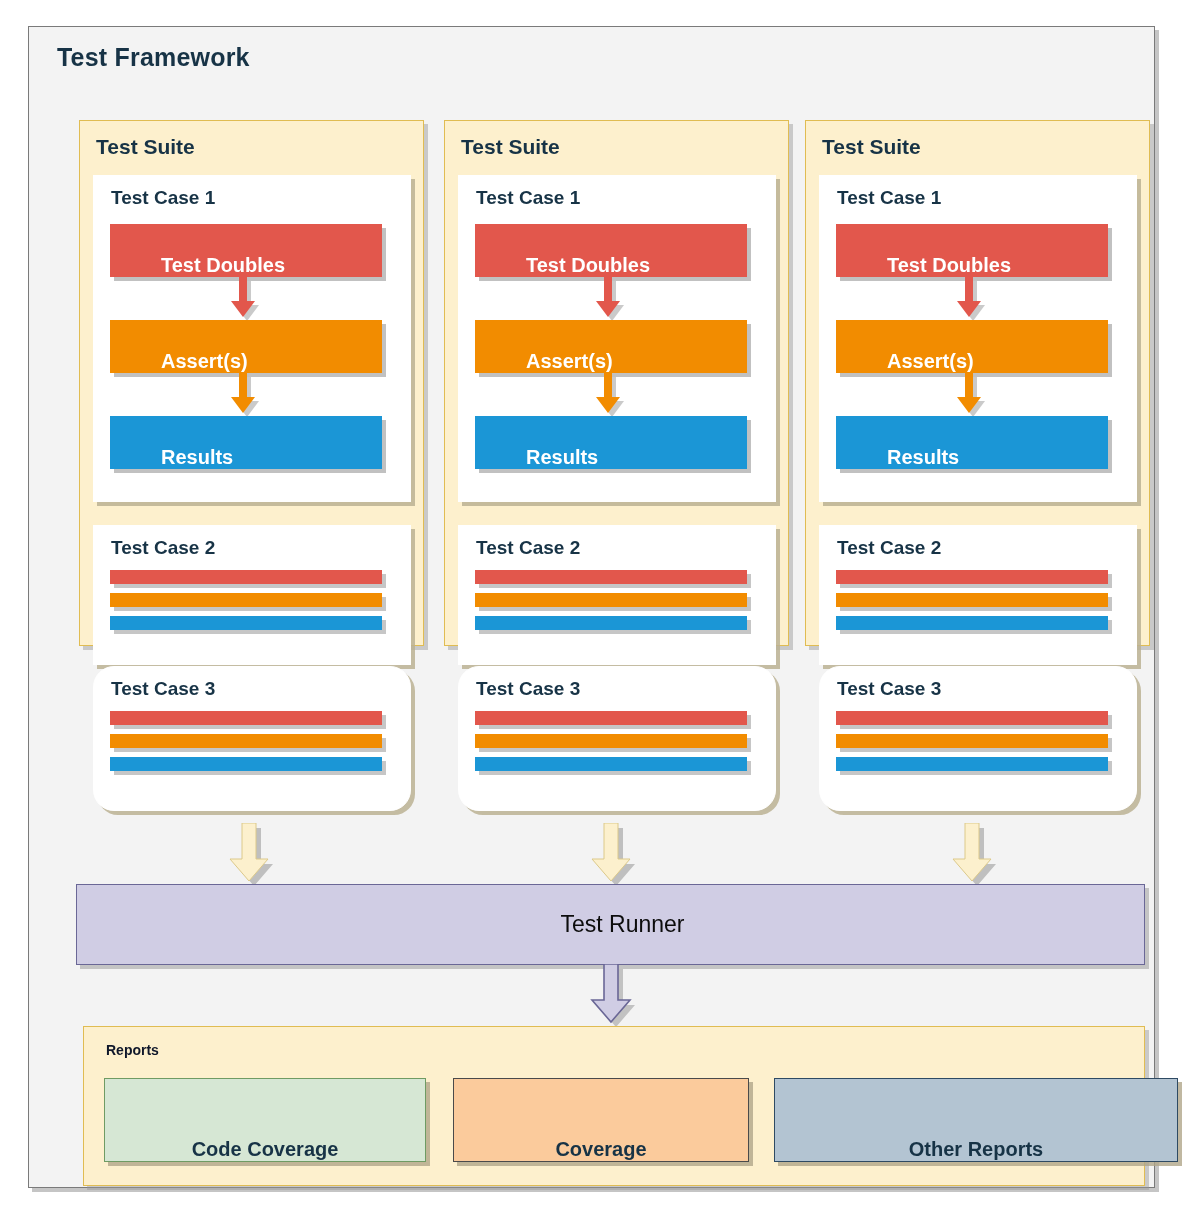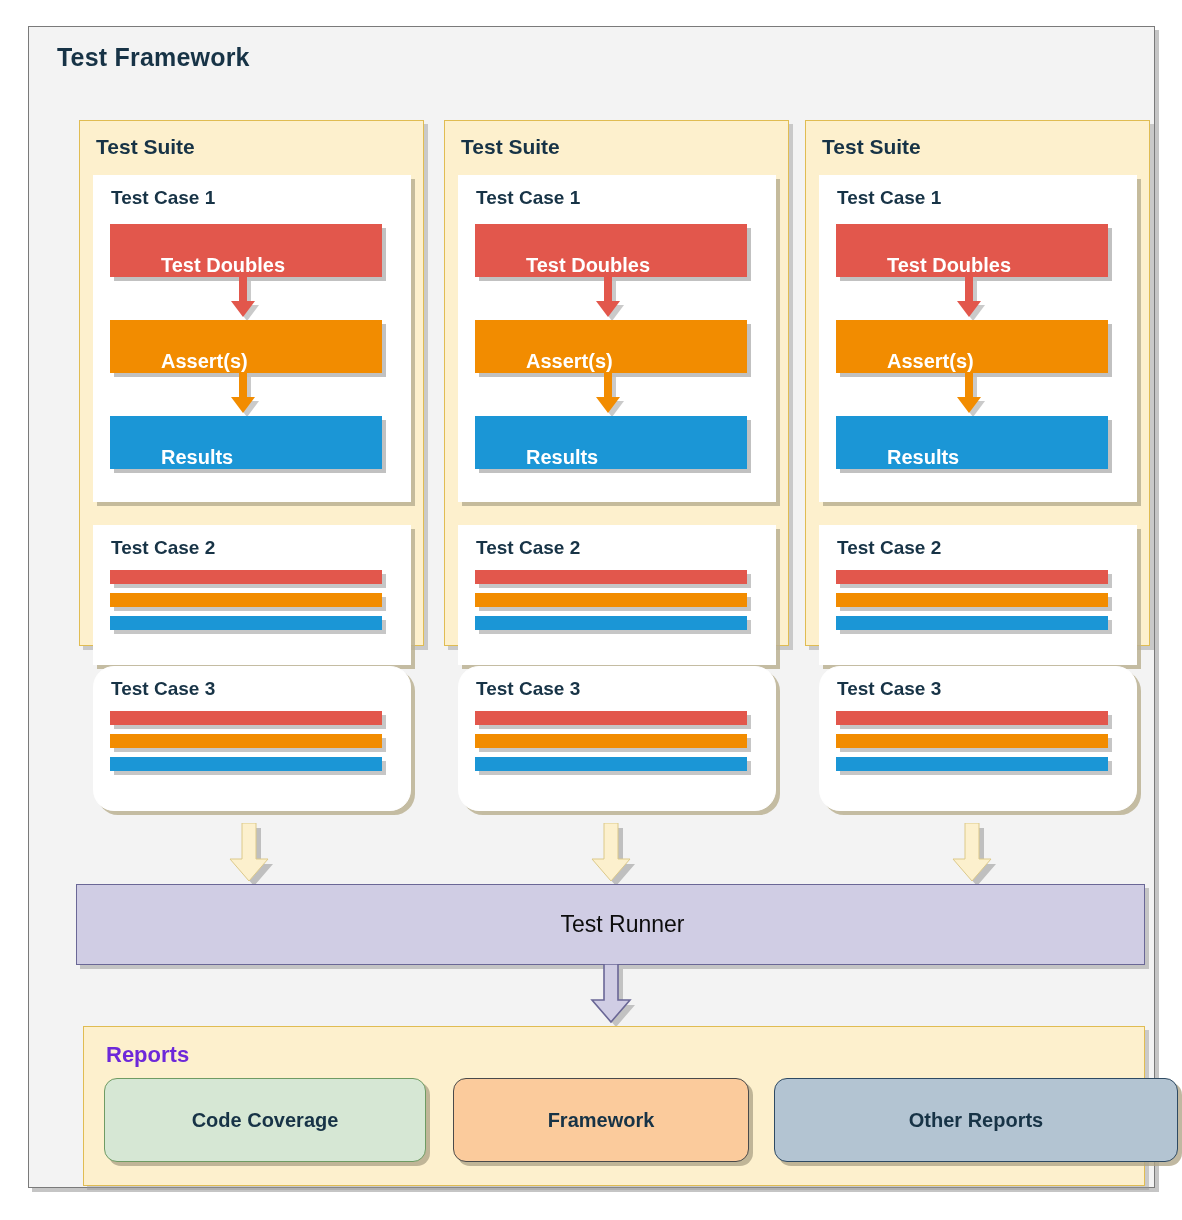--- a/index.html
+++ b/index.html
@@ -105,28 +105,27 @@
 
   
   .reports{
     position:absolute;left:54px;top:999px;width:1062px;height:160px;
     background:#fdf0cd;border:1px solid #e0bc52;
     box-shadow:4px 4px 0 0 rgba(150,150,150,0.45);
     box-sizing:border-box;
   }
   .reports-title{
     position:absolute;left:22px;top:15px;
-    font-size:22px;font-weight:bold;color:#6d28d9;
+    font-size:14px;font-weight:bold;color:#0f172a;
   }
   .report-box{
     position:absolute;top:51px;height:84px;
-    display:flex;align-items:center;justify-content:center;
+    display:flex;align-items:flex-end;justify-content:center;
     box-shadow:4px 4px 0 0 rgba(176,166,137,0.8);
     box-sizing:border-box;
-    border-radius:13px;
   }
   .report-box span{font-size:20px;font-weight:bold;color:#173346;}
   .report-box.r1{left:20px;width:322px;background:#d6e7d4;border:1px solid #6f9b63;}
   .report-box.r2{left:369px;width:296px;background:#fbcb9c;border:1.5px solid #4a4a4a;}
   .report-box.r3{left:690px;width:404px;background:#b3c4d2;border:1.5px solid #2e4a63;}
 </style>
 </head>
 <body>
 
 <div class="canvas">
@@ -292,21 +291,21 @@
         </g>
       <path d="M15 0 H29 V36 H41 L22 58 L3 36 H15 Z" fill="#d0cde4" stroke="#6a6796" stroke-width="1.6"></path>
     </svg>
 
     <div class="reports">
       <div class="reports-title">Reports</div>
       <div class="report-box r1">
         <span>Code Coverage</span>
       </div>
       <div class="report-box r2">
-        <span>Framework</span>
+        <span>Coverage</span>
       </div>
       <div class="report-box r3">
         <span>Other Reports</span>
       </div>
     </div>
 
   </div>
 </div>
 
 </body></html>

